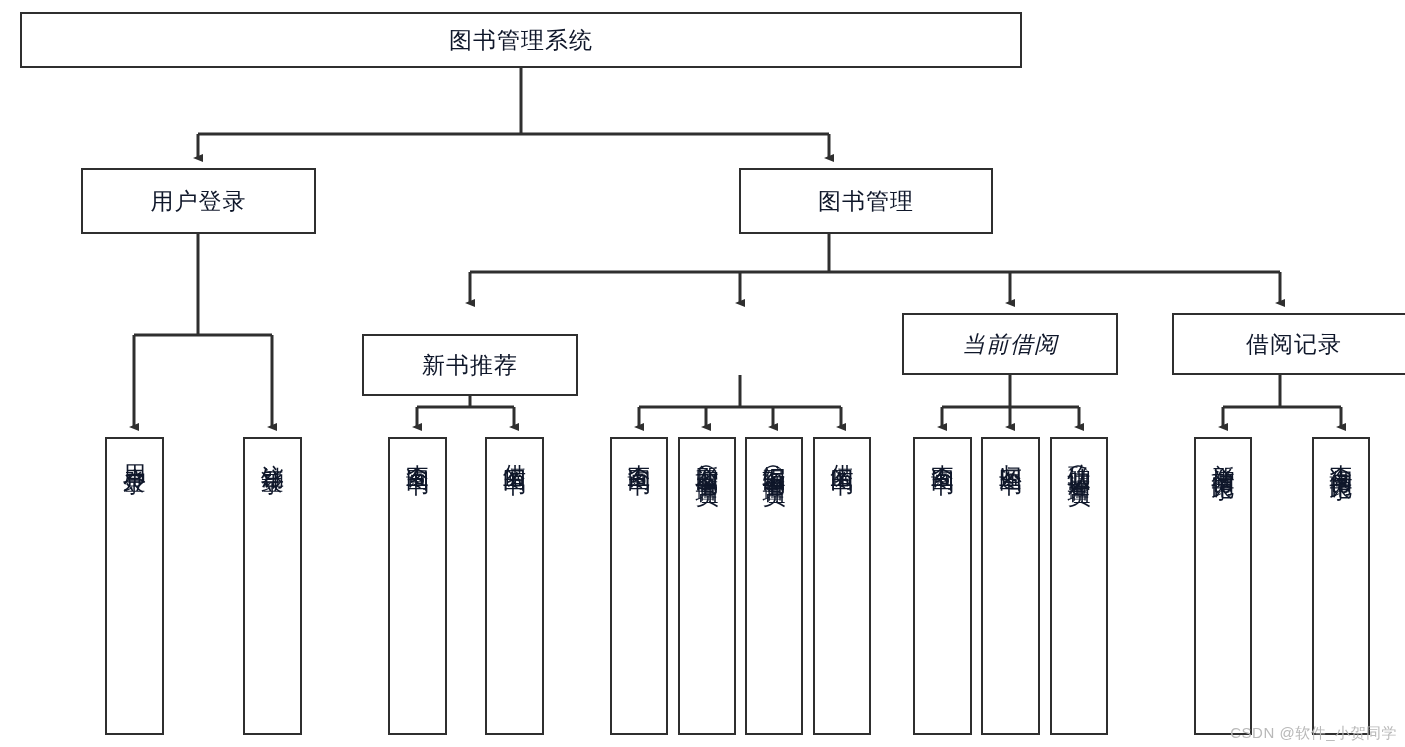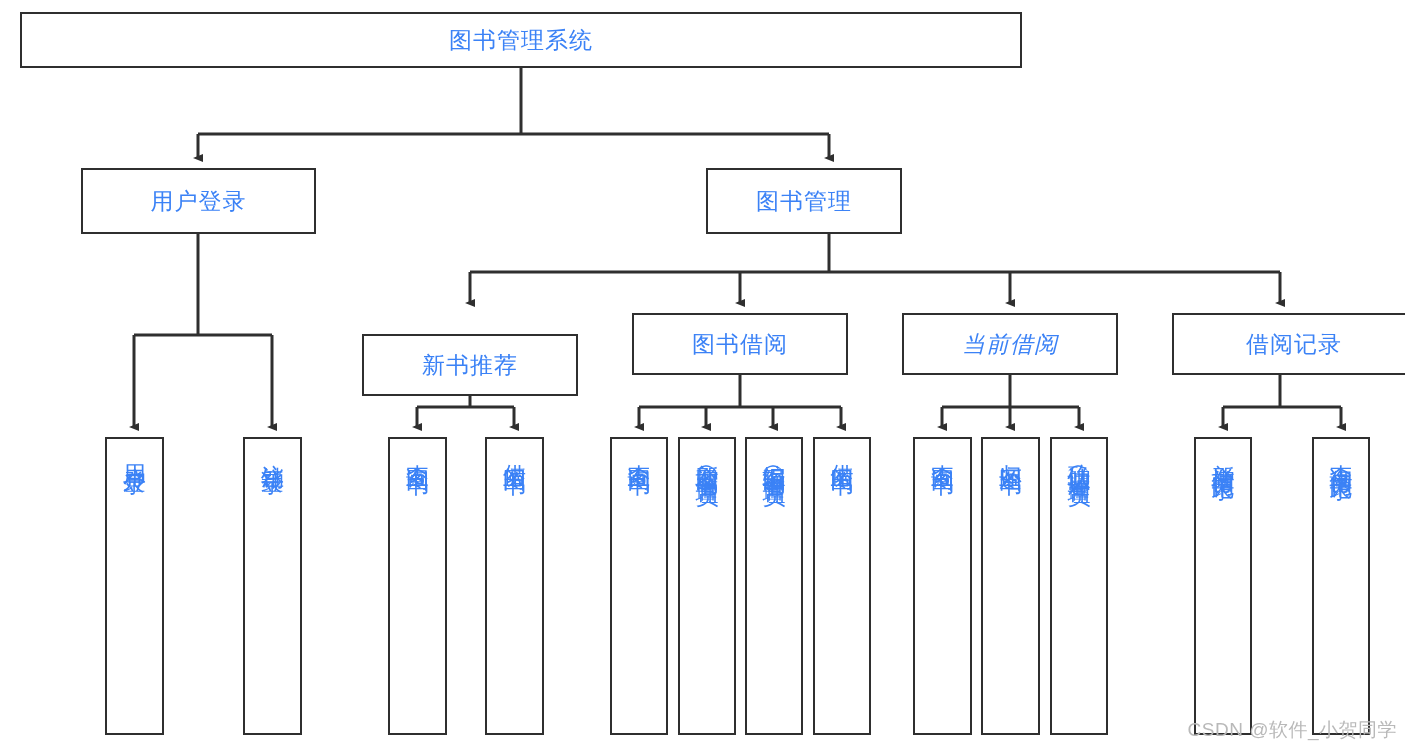--- a/index.html
+++ b/index.html
@@ -28,21 +28,21 @@
     background:#ffffff;
     display:flex;
     align-items:center;
     justify-content:center;
     text-align:center;
   }
   .node .label{
     font-size:23px;
     line-height:1.15;
     letter-spacing:1px;
-    color:#3b82f6;
+    color:#0f172a;
     white-space:nowrap;
     text-align:center;
   }
   
   .node.vertical{
     align-items:flex-start;
     justify-content:center;
     padding-top:7px;
   }
   .node.vertical .label{
@@ -50,21 +50,21 @@
     text-orientation:upright;
     white-space:nowrap;
     font-size:23px;
     letter-spacing:3px;
     line-height:1;
   }
   #watermark{
     position:absolute;
     right:8px;
     bottom:4px;
-    font-size:19px;
+    font-size:15px;
     color:#b9b9b9;
     white-space:nowrap;
     letter-spacing:0.5px;
   }
 </style>
 </head>
 <body>
 
 <div id="canvas">
 
@@ -118,29 +118,26 @@
     </g>
   </svg>
 
   <div class="node" style="left:20px;top:12px;width:1002px;height:56px;">
     <span class="label">图书管理系统</span>
   </div>
 
   <div class="node" style="left:81px;top:168px;width:235px;height:66px;">
     <span class="label">用户登录</span>
   </div>
-  <div class="node" style="left:706px;top:168px;width:196px;height:66px;">
+  <div class="node" style="left:739px;top:168px;width:254px;height:66px;">
     <span class="label">图书管理</span>
   </div>
 
   <div class="node" style="left:362px;top:313px;width:216px;height:62px;margin-top:21px;">
     <span class="label">新书推荐</span>
-  </div>
-  <div class="node" style="left:632px;top:313px;width:216px;height:62px;">
-    <span class="label">图书借阅</span>
   </div>
   <div class="node" style="left:902px;top:313px;width:216px;height:62px;font-style:italic;">
     <span class="label">当前借阅</span>
   </div>
   <div class="node" style="left:1172px;top:313px;width:244px;height:62px;">
     <span class="label">借阅记录</span>
   </div>
 
   <div class="node vertical" style="left:105px;top:437px;width:59px;height:298px;">
     <span class="label">用户登录</span>

